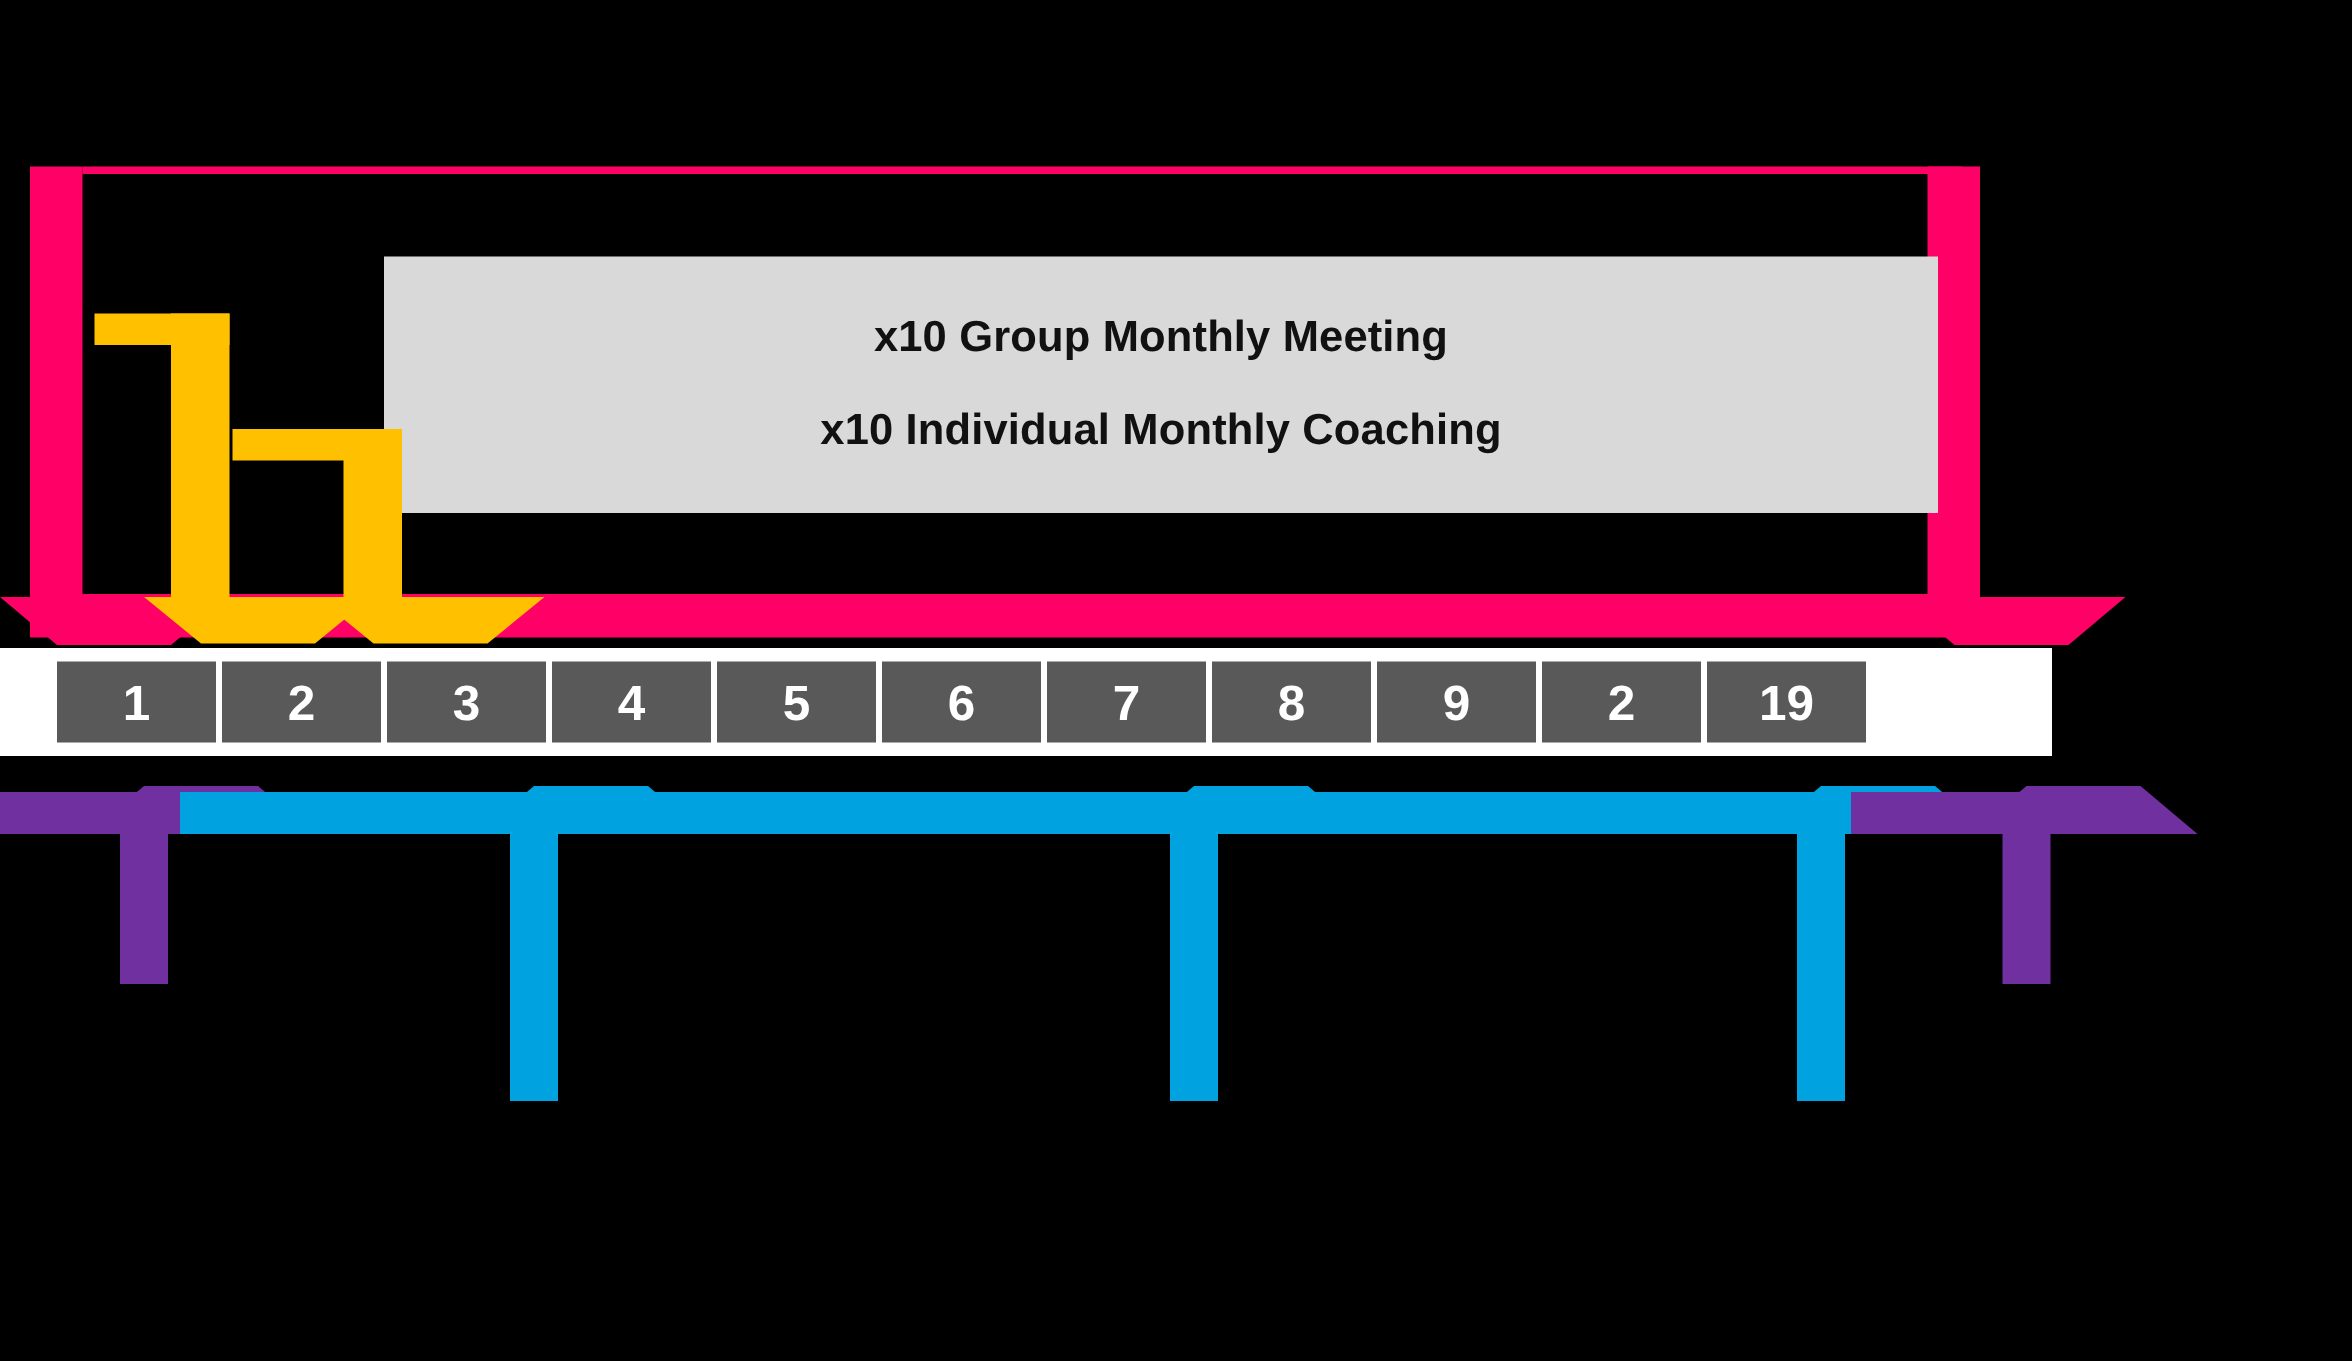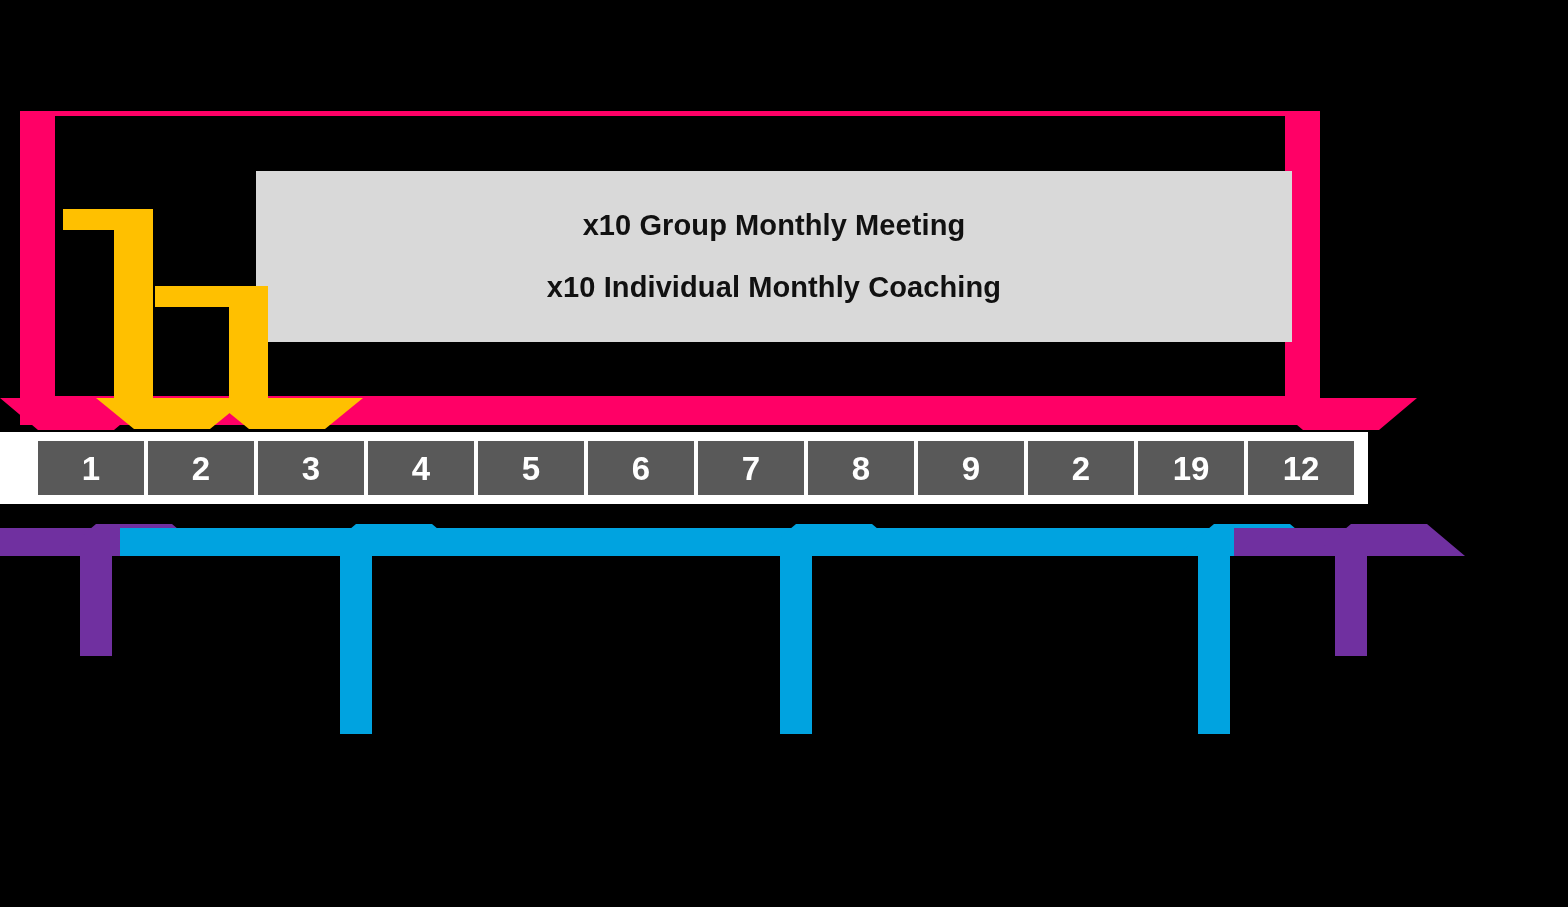--- a/index.html
+++ b/index.html
@@ -123,21 +123,20 @@
       <div class="month-cell">2</div>
       <div class="month-cell">3</div>
       <div class="month-cell">4</div>
       <div class="month-cell">5</div>
       <div class="month-cell">6</div>
       <div class="month-cell">7</div>
       <div class="month-cell">8</div>
       <div class="month-cell">9</div>
       <div class="month-cell">2</div>
       <div class="month-cell">19</div>
-      <div class="month-cell">12</div>
     </div>
   </div>
 
   <div class="abs" style="left:0px;top:528px;width:120px;height:28px;background:#7030A0;"></div>
 
   <div class="abs" style="left:58px;top:524px;width:76px;height:0;border-left:38px solid transparent;border-right:38px solid transparent;border-bottom:32px solid #7030A0;"></div>
 
   <div class="abs" style="left:80px;top:552px;width:32px;height:104px;background:#7030A0;"></div>
 
   <div class="abs" style="left:120px;top:528px;width:252px;height:28px;background:#00A3E0;"></div>

